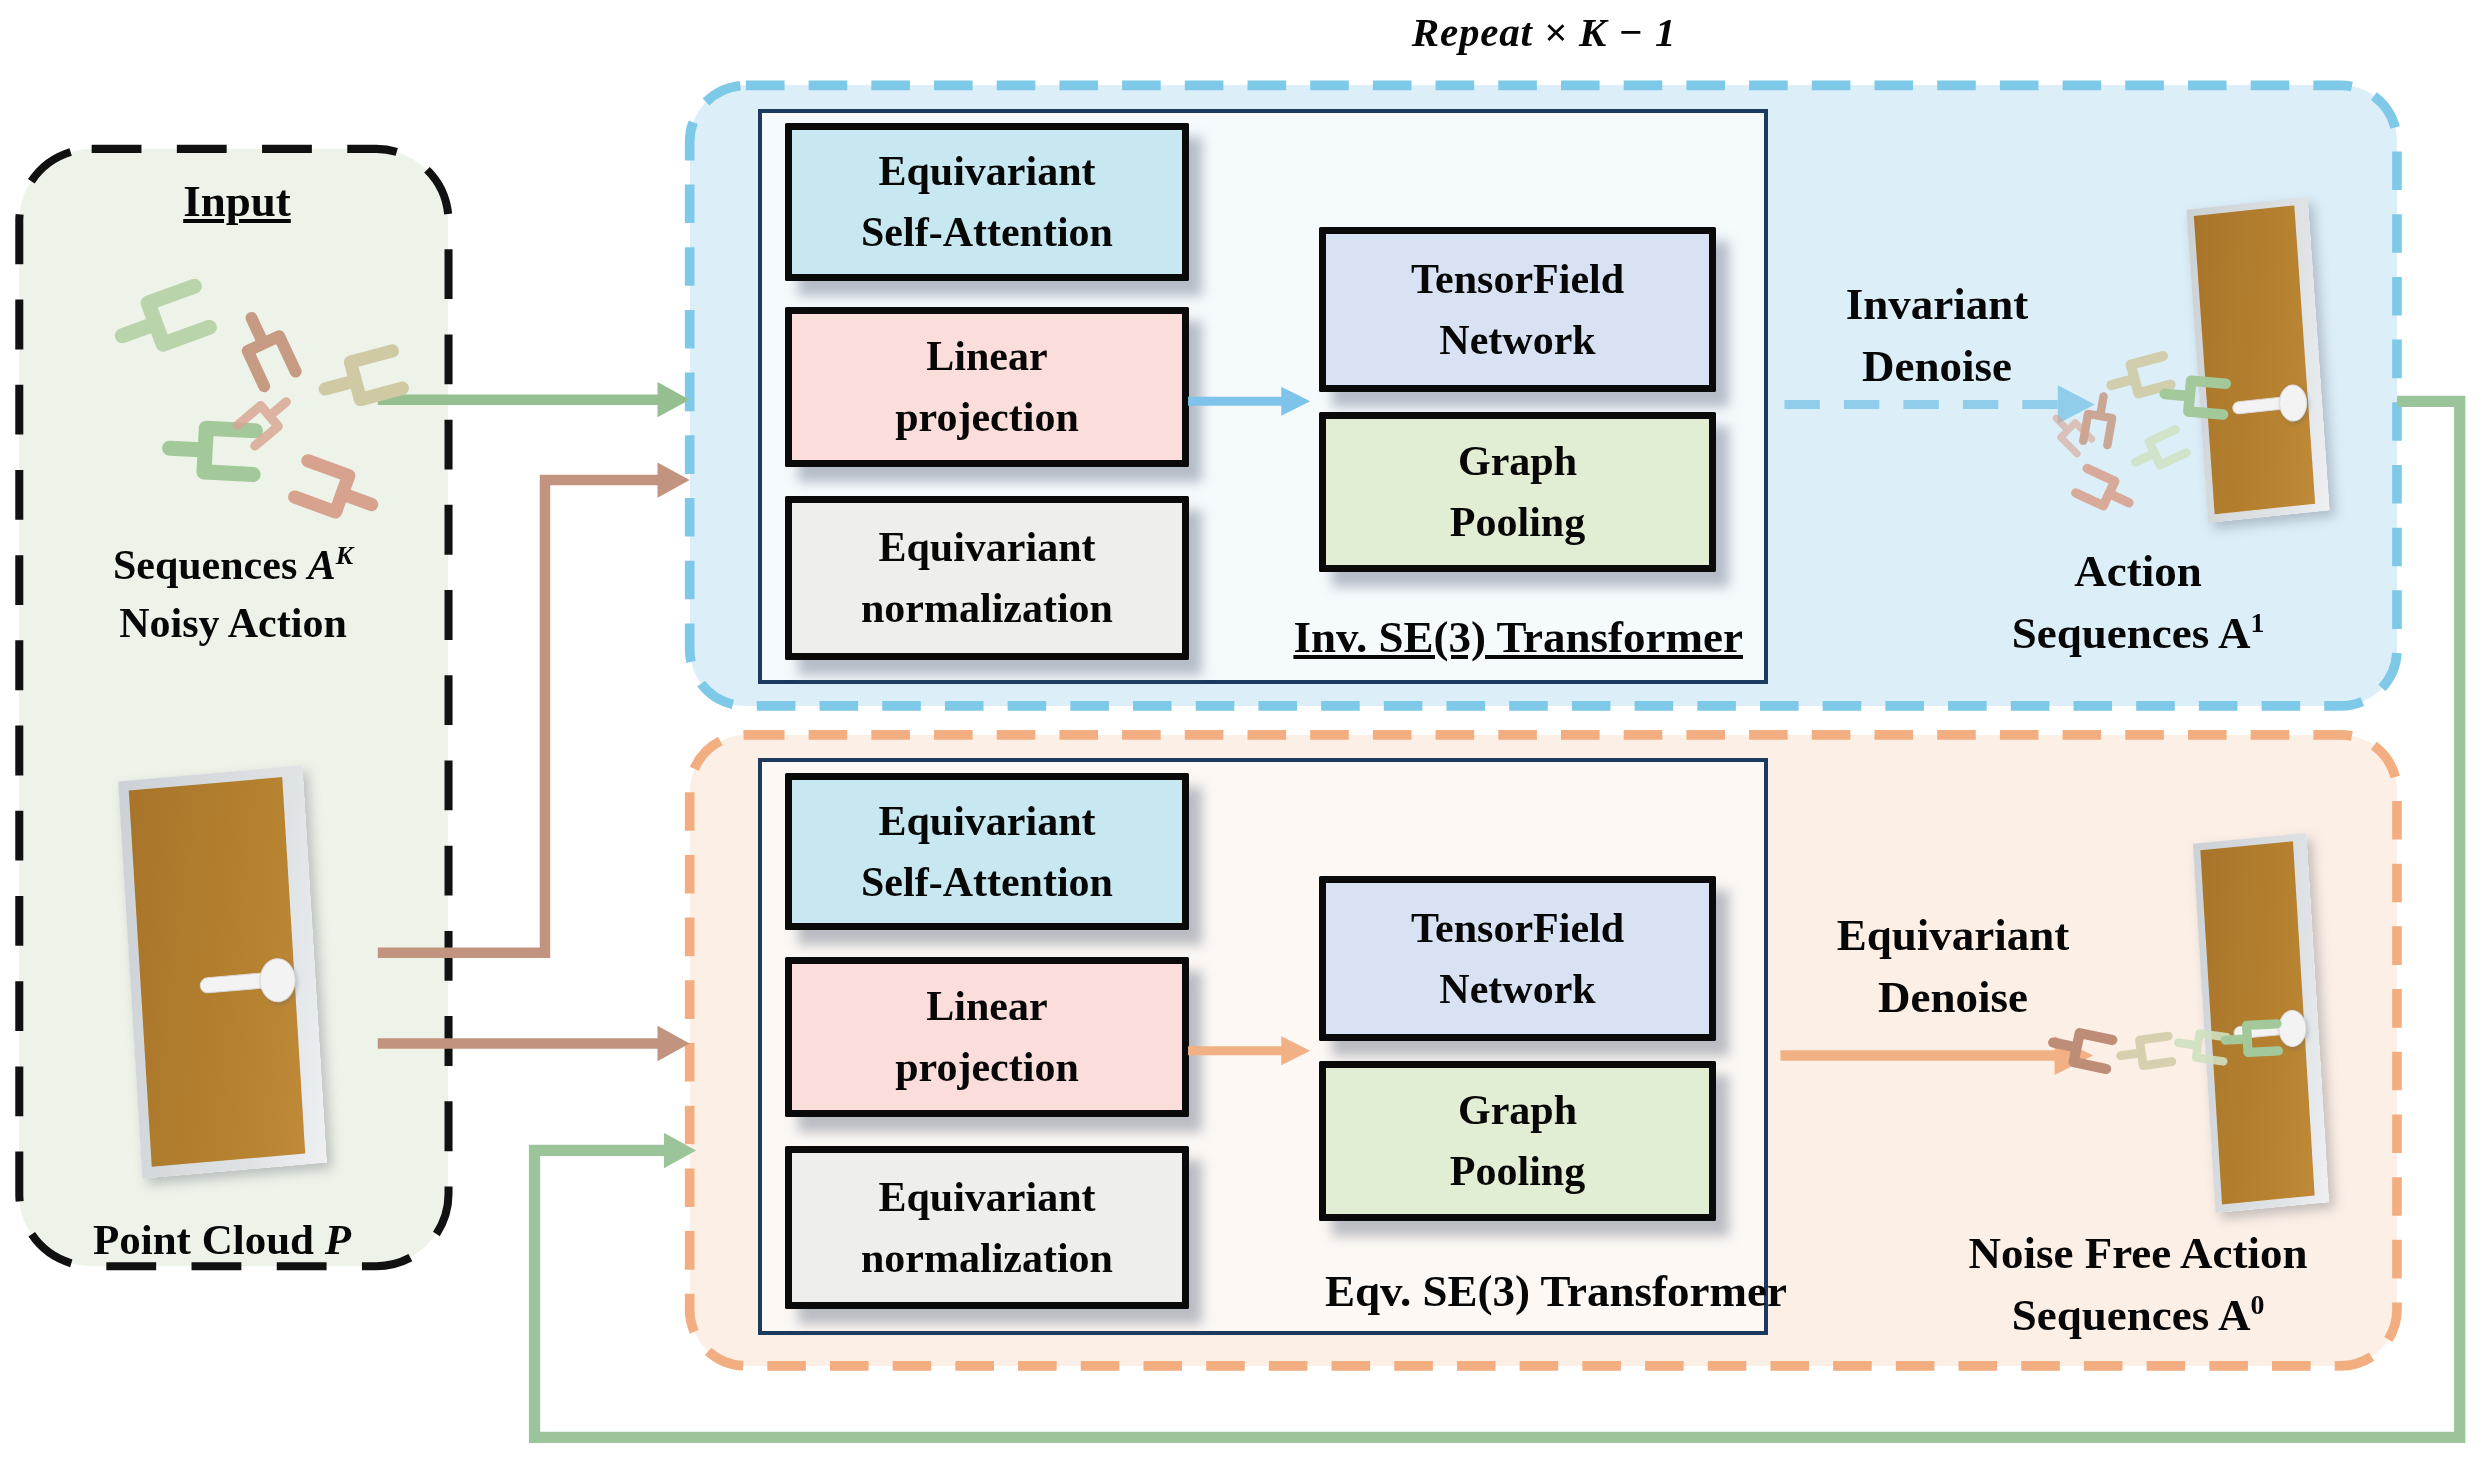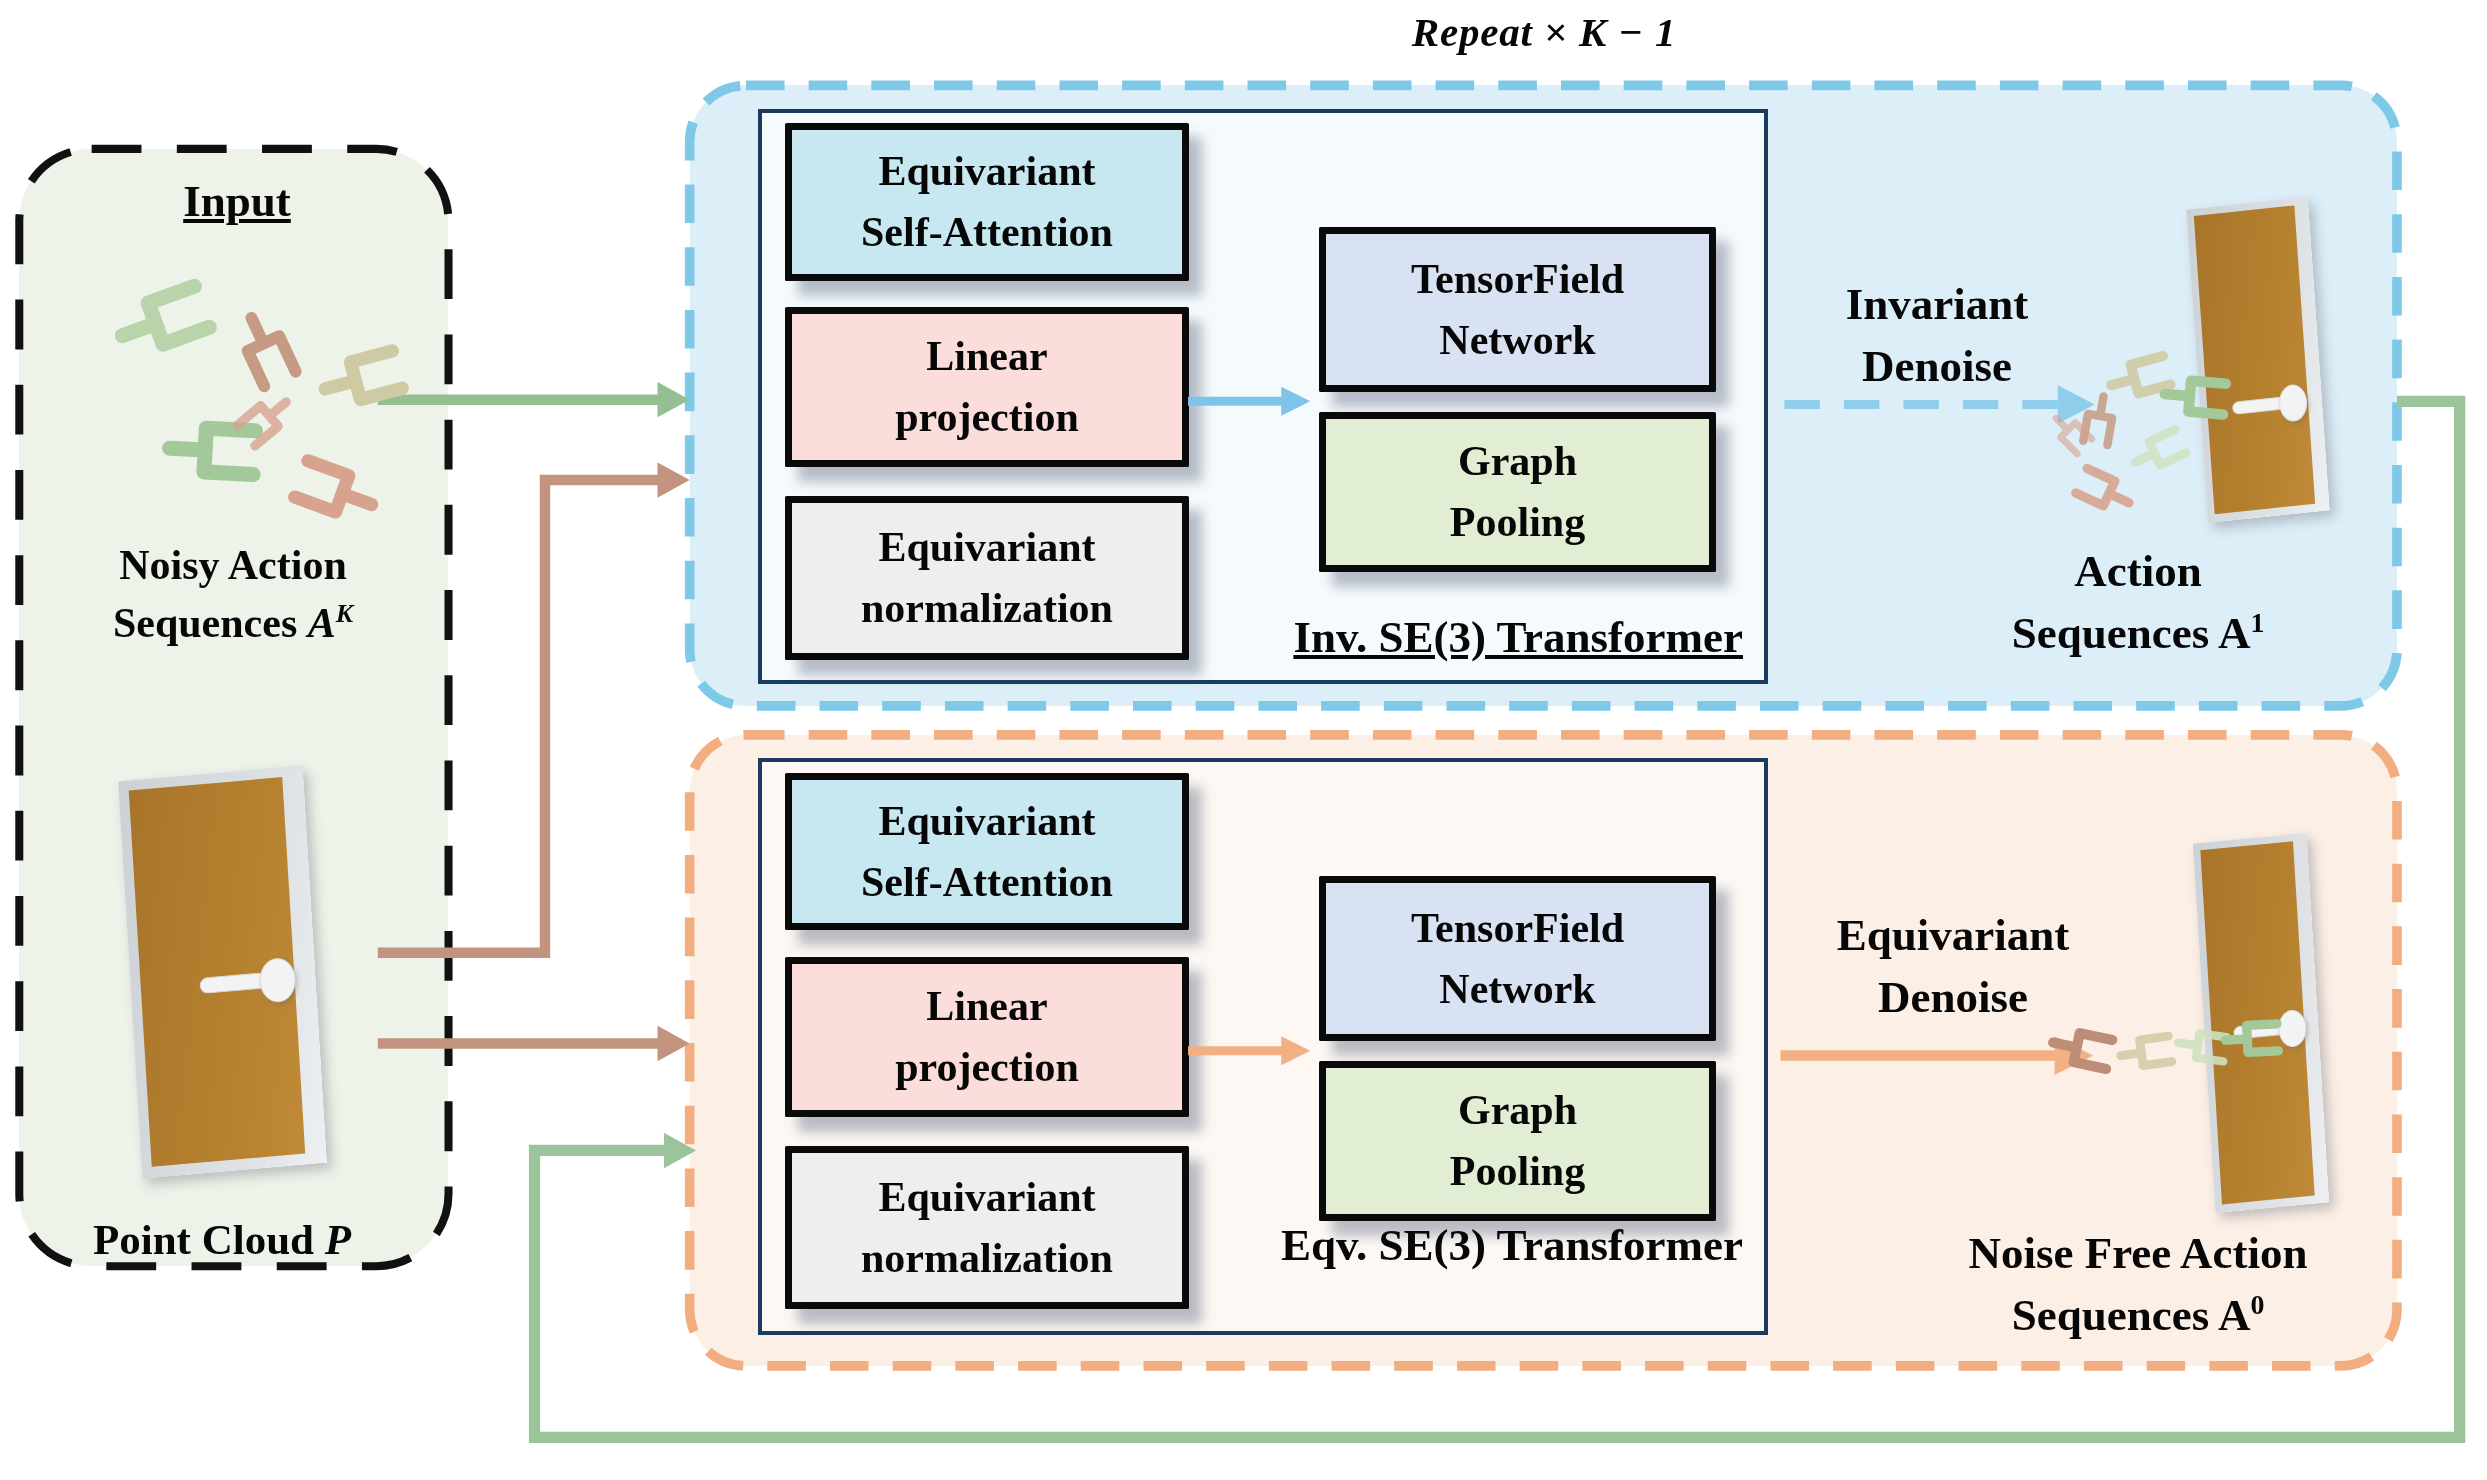--- a/index.html
+++ b/index.html
@@ -47,22 +47,22 @@
 
   <div class="abs big-title" style="left:674px;top:8px;width:1740px;">Repeat × K − 1</div>
 
   <div class="abs input-panel"></div>
   <div class="abs blue-panel"></div>
   <div class="abs orange-panel"></div>
 
   <div class="abs small-title" style="left:56px;top:175px;width:362px;font-size:45px;text-decoration:underline;">Input</div>
 
   <div class="abs sidelabel" style="left:32px;top:537px;width:402px;font-size:42px;">
+    <div><span>Sequences </span><i class="mvar">A</i><sup class="mvar"><i>K</i></sup></div>
     <div>Noisy Action</div>
-    <div><span>Sequences </span><i class="mvar">A</i><sup class="mvar"><i>K</i></sup></div>
   </div>
 
   <div class="abs door" style="left:130px;top:773px;width:185px;height:398px;transform:rotate(-3.5deg) skewY(-1.5deg);">
     <div class="panel" style="left:9.6px;top:9.6px;right:21px;bottom:11.3px;"></div>
     <div class="bar" style="left:69px;top:203px;width:76px;height:13.7px;"></div>
     <div class="plate" style="left:129px;top:190px;width:34px;height:42px;"></div>
   </div>
 
   <div class="abs sidelabel" style="left:21px;top:1210px;width:402px;font-size:43px;">
     <span>Point Cloud </span><i class="mvar">P</i>
@@ -123,21 +123,21 @@
     <div>normalization</div>
   </div>
   <div class="abs blk lavender" style="left:1319px;top:876px;width:383px;height:151px;">
     <div>TensorField</div>
     <div>Network</div>
   </div>
   <div class="abs blk green" style="left:1319px;top:1061px;width:383px;height:146px;">
     <div>Graph</div>
     <div>Pooling</div>
   </div>
-  <div class="abs caption" style="left:1190px;top:1219px;width:553px;">Eqv. SE(3) Transformer</div>
+  <div class="abs caption" style="left:1190px;top:1265px;width:553px;padding-left:44px;">Eqv. SE(3) Transformer</div>
 
   <div class="abs sidelabel" style="left:1752px;top:904px;width:402px;">
     <div>Equivariant</div>
     <div>Denoise</div>
   </div>
 
   <div class="abs door" style="left:2204px;top:838px;width:114px;height:370px;transform:rotate(-3.5deg) skewY(-2deg);">
     <div class="panel" style="left:7.2px;top:7.2px;right:13.7px;bottom:8px;"></div>
     <div class="bar" style="left:29px;top:186px;width:56px;height:11.3px;"></div>
     <div class="plate" style="left:74px;top:175px;width:26px;height:35px;"></div>

